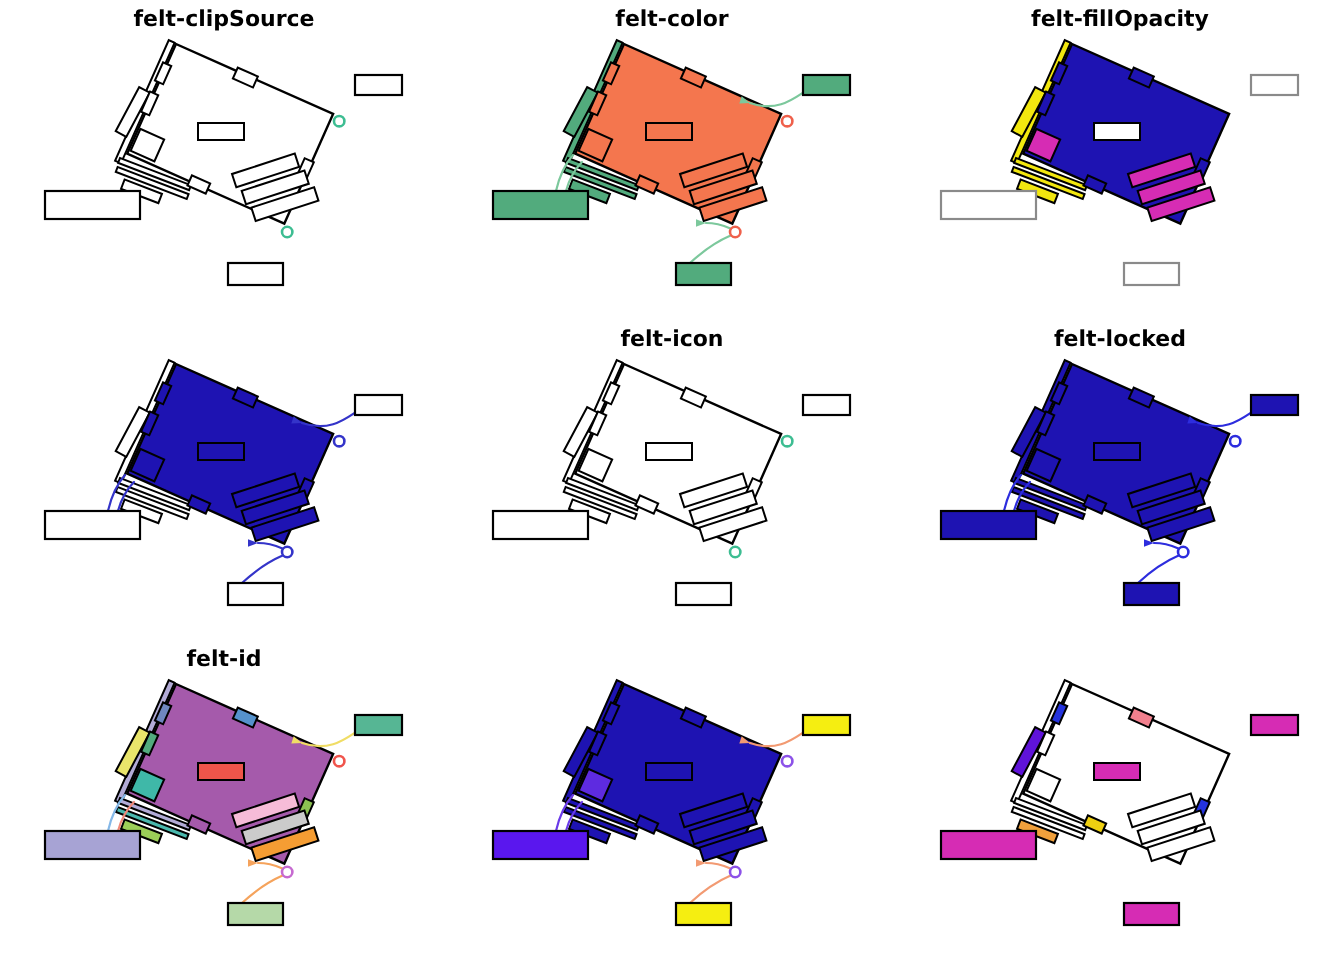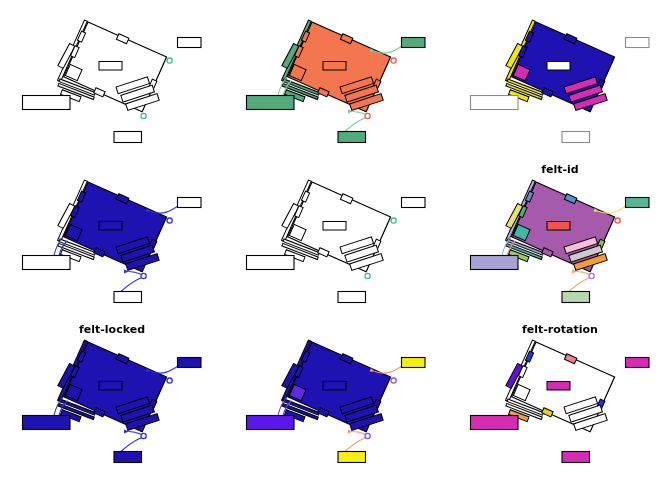--- a/index.html
+++ b/index.html
@@ -14,20 +14,21 @@
   .labelbox { stroke-width:1.1; }
   .ln { fill:none; stroke-width:1.1; stroke-linecap:round; }
   .ah { stroke:none; }
   .anchor { fill:none; stroke-width:1.3; }
 </style>
 </head>
 <body>
 
 <div id="grid">
   <div class="cell">
+    <div class="ptitle">felt-clipSource</div>
     <svg class="scene" width="224" height="160" viewBox="0 0 224 160">
 
       <g transform="translate(59,81) rotate(-66)">
         <rect class="pt" x="0" y="-1.6" width="66" height="3.2" style="fill: rgb(255, 255, 255);"></rect>
       </g>
       <g transform="translate(60.5,67) rotate(-62)">
         <rect class="pt" x="0" y="-3" width="25" height="6" style="fill: rgb(255, 255, 255);"></rect>
       </g>
 
       <g transform="translate(60,79) rotate(21)">
@@ -73,20 +74,21 @@
       <circle class="anchor" cx="169.6" cy="60.6" r="2.6" style="stroke: rgb(61, 189, 146);"></circle>
       <circle class="anchor" cx="143.6" cy="116" r="2.6" style="stroke: rgb(61, 189, 146);"></circle>
 
       <rect class="labelbox" x="177.5" y="37.5" width="23.5" height="10" style="fill: rgb(255, 255, 255); stroke: rgb(0, 0, 0);"></rect>
       <rect class="labelbox" x="22.5" y="95.5" width="47.5" height="14" style="fill: rgb(255, 255, 255); stroke: rgb(0, 0, 0);"></rect>
       <rect class="labelbox" x="114" y="131.5" width="27.5" height="11" style="fill: rgb(255, 255, 255); stroke: rgb(0, 0, 0);"></rect>
     </svg>
   </div>
 
   <div class="cell">
+    <div class="ptitle">felt-color</div>
     <svg class="scene" width="224" height="160" viewBox="0 0 224 160">
 
       <g transform="translate(59,81) rotate(-66)">
         <rect class="pt" x="0" y="-1.6" width="66" height="3.2" style="fill: rgb(82, 171, 125);"></rect>
       </g>
       <g transform="translate(60.5,67) rotate(-62)">
         <rect class="pt" x="0" y="-3" width="25" height="6" style="fill: rgb(82, 171, 125);"></rect>
       </g>
 
       <g transform="translate(60,79) rotate(21)">
@@ -132,20 +134,21 @@
       <circle class="anchor" cx="169.6" cy="60.6" r="2.6" style="stroke: rgb(239, 96, 75);"></circle>
       <circle class="anchor" cx="143.6" cy="116" r="2.6" style="stroke: rgb(239, 96, 75);"></circle>
 
       <rect class="labelbox" x="177.5" y="37.5" width="23.5" height="10" style="fill: rgb(82, 171, 125); stroke: rgb(0, 0, 0);"></rect>
       <rect class="labelbox" x="22.5" y="95.5" width="47.5" height="14" style="fill: rgb(82, 171, 125); stroke: rgb(0, 0, 0);"></rect>
       <rect class="labelbox" x="114" y="131.5" width="27.5" height="11" style="fill: rgb(82, 171, 125); stroke: rgb(0, 0, 0);"></rect>
     </svg>
   </div>
 
   <div class="cell">
+    <div class="ptitle">felt-fillOpacity</div>
     <svg class="scene" width="224" height="160" viewBox="0 0 224 160">
 
       <g transform="translate(59,81) rotate(-66)">
         <rect class="pt" x="0" y="-1.6" width="66" height="3.2" style="fill: rgb(242, 231, 15);"></rect>
       </g>
       <g transform="translate(60.5,67) rotate(-62)">
         <rect class="pt" x="0" y="-3" width="25" height="6" style="fill: rgb(242, 231, 15);"></rect>
       </g>
 
       <g transform="translate(60,79) rotate(21)">
@@ -250,20 +253,21 @@
       <circle class="anchor" cx="169.6" cy="60.6" r="2.6" style="stroke: rgb(52, 52, 201);"></circle>
       <circle class="anchor" cx="143.6" cy="116" r="2.6" style="stroke: rgb(52, 52, 201);"></circle>
 
       <rect class="labelbox" x="177.5" y="37.5" width="23.5" height="10" style="fill: rgb(255, 255, 255); stroke: rgb(0, 0, 0);"></rect>
       <rect class="labelbox" x="22.5" y="95.5" width="47.5" height="14" style="fill: rgb(255, 255, 255); stroke: rgb(0, 0, 0);"></rect>
       <rect class="labelbox" x="114" y="131.5" width="27.5" height="11" style="fill: rgb(255, 255, 255); stroke: rgb(0, 0, 0);"></rect>
     </svg>
   </div>
 
   <div class="cell">
+    <div class="ptitle">felt-icon</div>
     <svg class="scene" width="224" height="160" viewBox="0 0 224 160">
 
       <g transform="translate(59,81) rotate(-66)">
         <rect class="pt" x="0" y="-1.6" width="66" height="3.2" style="fill: rgb(255, 255, 255);"></rect>
       </g>
       <g transform="translate(60.5,67) rotate(-62)">
         <rect class="pt" x="0" y="-3" width="25" height="6" style="fill: rgb(255, 255, 255);"></rect>
       </g>
 
       <g transform="translate(60,79) rotate(21)">
@@ -309,20 +313,80 @@
       <circle class="anchor" cx="169.6" cy="60.6" r="2.6" style="stroke: rgb(61, 189, 146);"></circle>
       <circle class="anchor" cx="143.6" cy="116" r="2.6" style="stroke: rgb(61, 189, 146);"></circle>
 
       <rect class="labelbox" x="177.5" y="37.5" width="23.5" height="10" style="fill: rgb(255, 255, 255); stroke: rgb(0, 0, 0);"></rect>
       <rect class="labelbox" x="22.5" y="95.5" width="47.5" height="14" style="fill: rgb(255, 255, 255); stroke: rgb(0, 0, 0);"></rect>
       <rect class="labelbox" x="114" y="131.5" width="27.5" height="11" style="fill: rgb(255, 255, 255); stroke: rgb(0, 0, 0);"></rect>
     </svg>
   </div>
 
   <div class="cell">
+    <div class="ptitle">felt-locked</div>
+    <svg class="scene" width="224" height="160" viewBox="0 0 224 160">
+
+      <g transform="translate(59,81) rotate(-66)">
+        <rect class="pt" x="0" y="-1.6" width="66" height="3.2" style="fill: rgb(30, 19, 178);"></rect>
+      </g>
+      <g transform="translate(60.5,67) rotate(-62)">
+        <rect class="pt" x="0" y="-3" width="25" height="6" style="fill: rgb(30, 19, 178);"></rect>
+      </g>
+
+      <g transform="translate(60,79) rotate(21)">
+        <rect class="pt" x="0" y="0" width="38" height="2.6" style="fill: rgb(30, 19, 178);"></rect>
+        <rect class="pt" x="0.5" y="4.6" width="38" height="2.6" style="fill: rgb(30, 19, 178);"></rect>
+        <rect class="pt" x="6" y="9.2" width="20" height="5" style="fill: rgb(30, 19, 178);"></rect>
+      </g>
+
+      <g transform="translate(88,22) rotate(24)">
+        <rect class="pt thick" x="0" y="0" width="86" height="60" style="fill: rgb(30, 19, 178);"></rect>
+        <rect class="pt" x="-2.2" y="11" width="4.5" height="10" style="fill: rgb(30, 19, 178);"></rect>
+        <rect class="pt" x="-2.2" y="27" width="4.5" height="11" style="fill: rgb(30, 19, 178);"></rect>
+        <rect class="pt" x="1" y="46" width="13" height="12" style="fill: rgb(30, 19, 178);"></rect>
+        <rect class="pt" x="33" y="-1.8" width="11" height="6" style="fill: rgb(30, 19, 178);"></rect>
+        <rect class="pt" x="82" y="26" width="5" height="10" style="fill: rgb(30, 19, 178);"></rect>
+        <rect class="pt" x="34" y="56.8" width="10" height="5.5" style="fill: rgb(30, 19, 178);"></rect>
+      </g>
+
+      <rect class="pt" x="99" y="61.5" width="23" height="8.5" style="fill: rgb(30, 19, 178);"></rect>
+
+      <g transform="translate(116,87) rotate(-18)">
+        <rect class="pt" x="0" y="0" width="33" height="7" style="fill: rgb(30, 19, 178);"></rect>
+        <rect class="pt" x="2" y="9.5" width="33" height="7" style="fill: rgb(30, 19, 178);"></rect>
+        <rect class="pt" x="4" y="19" width="33" height="7" style="fill: rgb(30, 19, 178);"></rect>
+      </g>
+
+      <g>
+        <path class="ln" d="M178,46 C 172,50 164,56 151,51.5" style="stroke: rgb(45, 45, 222);"></path>
+        <path class="ah" d="M0,0 L5,1.9 L5,-1.9 Z" transform="translate(151,51.5) rotate(198)" style="fill: rgb(45, 45, 222);"></path>
+      </g>
+      <g>
+        <path class="ln" d="M121,131.5 C 127,126 135,120.5 141.3,117.8" style="stroke: rgb(45, 45, 222);"></path>
+        <path class="ln" d="M141.2,114.2 C 136,112 132.5,111.5 129,111.5" style="stroke: rgb(45, 45, 222);"></path>
+        <path class="ah" d="M0,0 L5,1.9 L5,-1.9 Z" transform="translate(129,111.5) rotate(180)" style="fill: rgb(45, 45, 222);"></path>
+      </g>
+      <g>
+        <path class="ln" d="M54,95.5 C 55.5,89 58.5,82 62.5,77.5" style="stroke: rgb(45, 45, 222);"></path>
+      </g>
+      <g>
+        <path class="ln" d="M59,95.5 C 60.5,90 63.5,84.5 67,81" style="stroke: rgb(45, 45, 222);"></path>
+      </g>
+
+      <circle class="anchor" cx="169.6" cy="60.6" r="2.6" style="stroke: rgb(45, 45, 222);"></circle>
+      <circle class="anchor" cx="143.6" cy="116" r="2.6" style="stroke: rgb(45, 45, 222);"></circle>
+
+      <rect class="labelbox" x="177.5" y="37.5" width="23.5" height="10" style="fill: rgb(30, 19, 178); stroke: rgb(0, 0, 0);"></rect>
+      <rect class="labelbox" x="22.5" y="95.5" width="47.5" height="14" style="fill: rgb(30, 19, 178); stroke: rgb(0, 0, 0);"></rect>
+      <rect class="labelbox" x="114" y="131.5" width="27.5" height="11" style="fill: rgb(30, 19, 178); stroke: rgb(0, 0, 0);"></rect>
+    </svg>
+  </div>
+
+  <div class="cell">
     <div class="ptitle">felt-id</div>
     <svg class="scene" width="224" height="160" viewBox="0 0 224 160">
 
       <g transform="translate(59,81) rotate(-66)">
         <rect class="pt" x="0" y="-1.6" width="66" height="3.2" style="fill: rgb(178, 171, 214);"></rect>
       </g>
       <g transform="translate(60.5,67) rotate(-62)">
         <rect class="pt" x="0" y="-3" width="25" height="6" style="fill: rgb(233, 229, 107);"></rect>
       </g>
 
@@ -369,80 +433,20 @@
       <circle class="anchor" cx="169.6" cy="60.6" r="2.6" style="stroke: rgb(240, 84, 76);"></circle>
       <circle class="anchor" cx="143.6" cy="116" r="2.6" style="stroke: rgb(198, 106, 208);"></circle>
 
       <rect class="labelbox" x="177.5" y="37.5" width="23.5" height="10" style="fill: rgb(86, 182, 148); stroke: rgb(0, 0, 0);"></rect>
       <rect class="labelbox" x="22.5" y="95.5" width="47.5" height="14" style="fill: rgb(167, 163, 212); stroke: rgb(0, 0, 0);"></rect>
       <rect class="labelbox" x="114" y="131.5" width="27.5" height="11" style="fill: rgb(181, 217, 168); stroke: rgb(0, 0, 0);"></rect>
     </svg>
   </div>
 
   <div class="cell">
-    <div class="ptitle">felt-locked</div>
-    <svg class="scene" width="224" height="160" viewBox="0 0 224 160">
-
-      <g transform="translate(59,81) rotate(-66)">
-        <rect class="pt" x="0" y="-1.6" width="66" height="3.2" style="fill: rgb(30, 19, 178);"></rect>
-      </g>
-      <g transform="translate(60.5,67) rotate(-62)">
-        <rect class="pt" x="0" y="-3" width="25" height="6" style="fill: rgb(30, 19, 178);"></rect>
-      </g>
-
-      <g transform="translate(60,79) rotate(21)">
-        <rect class="pt" x="0" y="0" width="38" height="2.6" style="fill: rgb(30, 19, 178);"></rect>
-        <rect class="pt" x="0.5" y="4.6" width="38" height="2.6" style="fill: rgb(30, 19, 178);"></rect>
-        <rect class="pt" x="6" y="9.2" width="20" height="5" style="fill: rgb(30, 19, 178);"></rect>
-      </g>
-
-      <g transform="translate(88,22) rotate(24)">
-        <rect class="pt thick" x="0" y="0" width="86" height="60" style="fill: rgb(30, 19, 178);"></rect>
-        <rect class="pt" x="-2.2" y="11" width="4.5" height="10" style="fill: rgb(30, 19, 178);"></rect>
-        <rect class="pt" x="-2.2" y="27" width="4.5" height="11" style="fill: rgb(30, 19, 178);"></rect>
-        <rect class="pt" x="1" y="46" width="13" height="12" style="fill: rgb(30, 19, 178);"></rect>
-        <rect class="pt" x="33" y="-1.8" width="11" height="6" style="fill: rgb(30, 19, 178);"></rect>
-        <rect class="pt" x="82" y="26" width="5" height="10" style="fill: rgb(30, 19, 178);"></rect>
-        <rect class="pt" x="34" y="56.8" width="10" height="5.5" style="fill: rgb(30, 19, 178);"></rect>
-      </g>
-
-      <rect class="pt" x="99" y="61.5" width="23" height="8.5" style="fill: rgb(30, 19, 178);"></rect>
-
-      <g transform="translate(116,87) rotate(-18)">
-        <rect class="pt" x="0" y="0" width="33" height="7" style="fill: rgb(30, 19, 178);"></rect>
-        <rect class="pt" x="2" y="9.5" width="33" height="7" style="fill: rgb(30, 19, 178);"></rect>
-        <rect class="pt" x="4" y="19" width="33" height="7" style="fill: rgb(30, 19, 178);"></rect>
-      </g>
-
-      <g>
-        <path class="ln" d="M178,46 C 172,50 164,56 151,51.5" style="stroke: rgb(45, 45, 222);"></path>
-        <path class="ah" d="M0,0 L5,1.9 L5,-1.9 Z" transform="translate(151,51.5) rotate(198)" style="fill: rgb(45, 45, 222);"></path>
-      </g>
-      <g>
-        <path class="ln" d="M121,131.5 C 127,126 135,120.5 141.3,117.8" style="stroke: rgb(45, 45, 222);"></path>
-        <path class="ln" d="M141.2,114.2 C 136,112 132.5,111.5 129,111.5" style="stroke: rgb(45, 45, 222);"></path>
-        <path class="ah" d="M0,0 L5,1.9 L5,-1.9 Z" transform="translate(129,111.5) rotate(180)" style="fill: rgb(45, 45, 222);"></path>
-      </g>
-      <g>
-        <path class="ln" d="M54,95.5 C 55.5,89 58.5,82 62.5,77.5" style="stroke: rgb(45, 45, 222);"></path>
-      </g>
-      <g>
-        <path class="ln" d="M59,95.5 C 60.5,90 63.5,84.5 67,81" style="stroke: rgb(45, 45, 222);"></path>
-      </g>
-
-      <circle class="anchor" cx="169.6" cy="60.6" r="2.6" style="stroke: rgb(45, 45, 222);"></circle>
-      <circle class="anchor" cx="143.6" cy="116" r="2.6" style="stroke: rgb(45, 45, 222);"></circle>
-
-      <rect class="labelbox" x="177.5" y="37.5" width="23.5" height="10" style="fill: rgb(30, 19, 178); stroke: rgb(0, 0, 0);"></rect>
-      <rect class="labelbox" x="22.5" y="95.5" width="47.5" height="14" style="fill: rgb(30, 19, 178); stroke: rgb(0, 0, 0);"></rect>
-      <rect class="labelbox" x="114" y="131.5" width="27.5" height="11" style="fill: rgb(30, 19, 178); stroke: rgb(0, 0, 0);"></rect>
-    </svg>
-  </div>
-
-  <div class="cell">
     <svg class="scene" width="224" height="160" viewBox="0 0 224 160">
 
       <g transform="translate(59,81) rotate(-66)">
         <rect class="pt" x="0" y="-1.6" width="66" height="3.2" style="fill: rgb(30, 19, 178);"></rect>
       </g>
       <g transform="translate(60.5,67) rotate(-62)">
         <rect class="pt" x="0" y="-3" width="25" height="6" style="fill: rgb(30, 19, 178);"></rect>
       </g>
 
       <g transform="translate(60,79) rotate(21)">
@@ -488,21 +492,20 @@
       <circle class="anchor" cx="169.6" cy="60.6" r="2.6" style="stroke: rgb(140, 82, 232);"></circle>
       <circle class="anchor" cx="143.6" cy="116" r="2.6" style="stroke: rgb(140, 82, 232);"></circle>
 
       <rect class="labelbox" x="177.5" y="37.5" width="23.5" height="10" style="fill: rgb(245, 238, 17); stroke: rgb(0, 0, 0);"></rect>
       <rect class="labelbox" x="22.5" y="95.5" width="47.5" height="14" style="fill: rgb(90, 23, 238); stroke: rgb(0, 0, 0);"></rect>
       <rect class="labelbox" x="114" y="131.5" width="27.5" height="11" style="fill: rgb(245, 238, 17); stroke: rgb(0, 0, 0);"></rect>
     </svg>
   </div>
 
   <div class="cell">
-    <div class="ptitle">felt-rotation</div>
     <svg class="scene" width="224" height="160" viewBox="0 0 224 160">
 
       <g transform="translate(59,81) rotate(-66)">
         <rect class="pt" x="0" y="-1.6" width="66" height="3.2" style="fill: rgb(255, 255, 255);"></rect>
       </g>
       <g transform="translate(60.5,67) rotate(-62)">
         <rect class="pt" x="0" y="-3" width="25" height="6" style="fill: rgb(95, 19, 217);"></rect>
       </g>
 
       <g transform="translate(60,79) rotate(21)">

